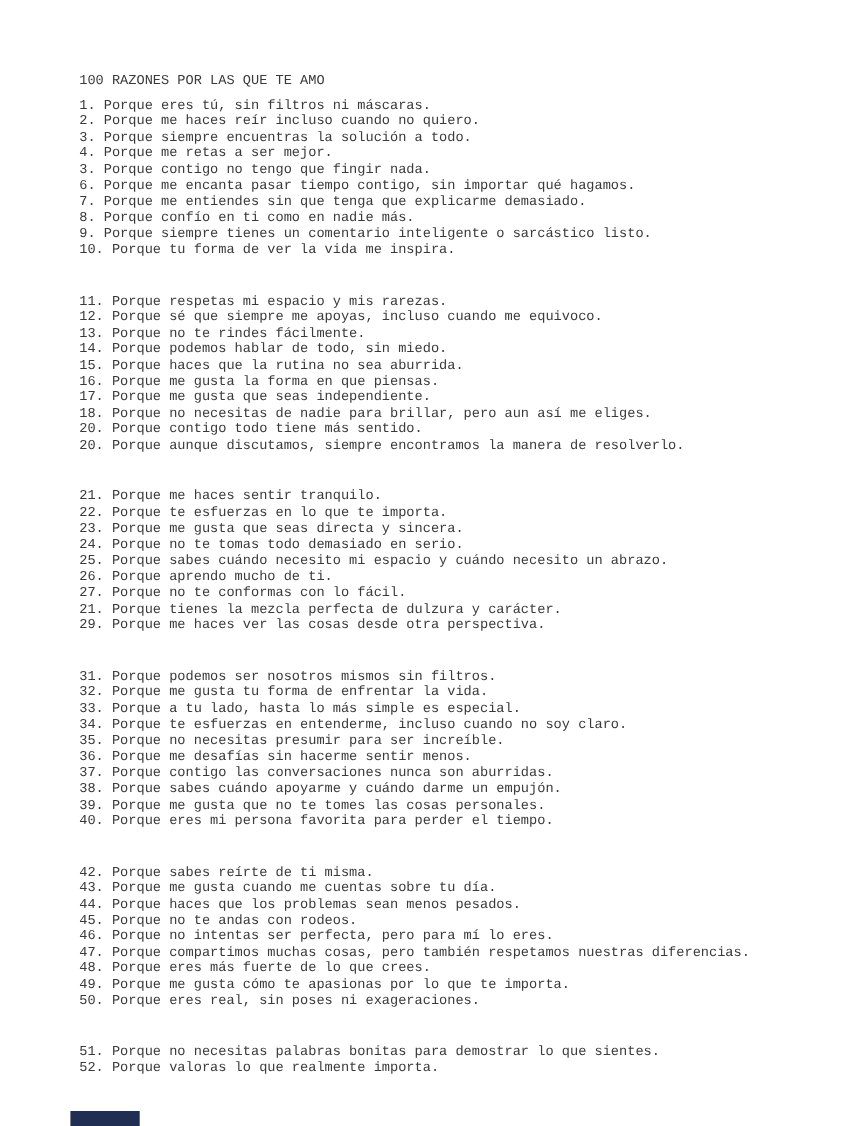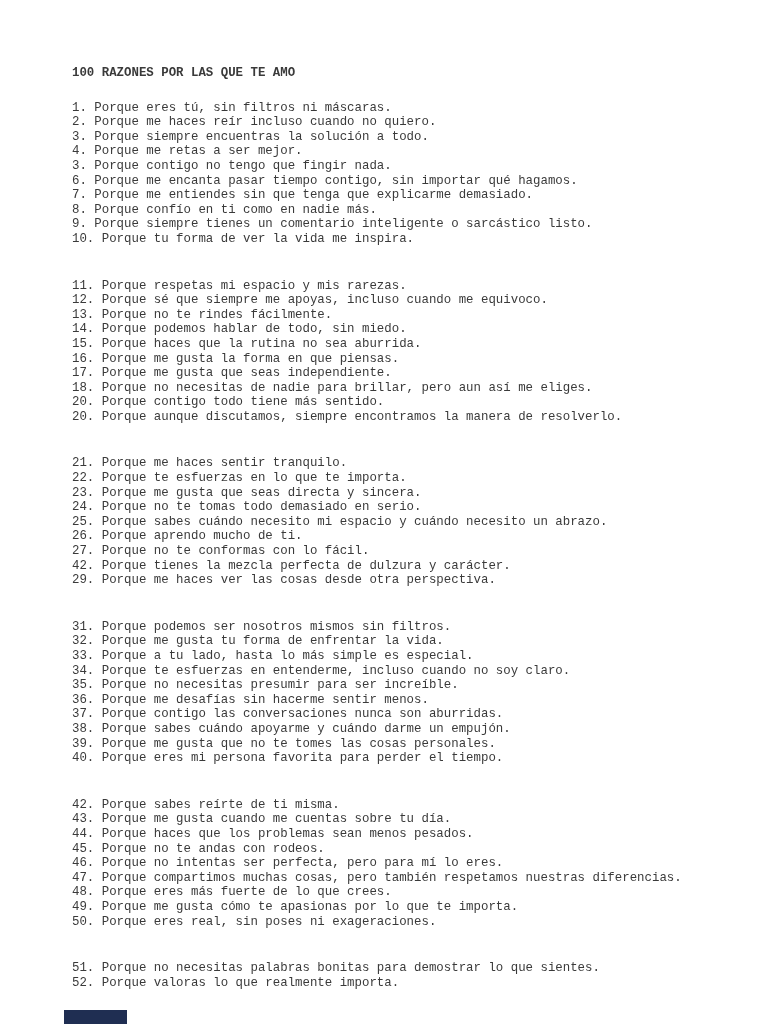--- a/index.html
+++ b/index.html
@@ -19,23 +19,22 @@
     width: 768px;
     height: 1024px;
     background: var(--page-bg);
     font-family: "Liberation Mono", "DejaVu Sans Mono", monospace;
     font-size: 12.4px;
     line-height: 14.6px;
     color: var(--text-color);
     padding: 66px 20px 0 72px;
   }
   .doc-title {
-    margin-bottom: 20px; 
+    margin-bottom: 8px; 
     white-space: pre;
-    font-weight: bold;
   }
   .block + .block {
     margin-top: 32px; 
   }
   .line {
     white-space: pre;
   }
   .footer-bar {
     position: absolute;
     left: 64px;
@@ -77,21 +76,21 @@
         <div class="line">20. Porque aunque discutamos, siempre encontramos la manera de resolverlo.</div>
       </div>
       <div class="block">
         <div class="line">21. Porque me haces sentir tranquilo.</div>
         <div class="line">22. Porque te esfuerzas en lo que te importa.</div>
         <div class="line">23. Porque me gusta que seas directa y sincera.</div>
         <div class="line">24. Porque no te tomas todo demasiado en serio.</div>
         <div class="line">25. Porque sabes cuándo necesito mi espacio y cuándo necesito un abrazo.</div>
         <div class="line">26. Porque aprendo mucho de ti.</div>
         <div class="line">27. Porque no te conformas con lo fácil.</div>
-        <div class="line">42. Porque tienes la mezcla perfecta de dulzura y carácter.</div>
+        <div class="line">21. Porque tienes la mezcla perfecta de dulzura y carácter.</div>
         <div class="line">29. Porque me haces ver las cosas desde otra perspectiva.</div>
       </div>
       <div class="block">
         <div class="line">31. Porque podemos ser nosotros mismos sin filtros.</div>
         <div class="line">32. Porque me gusta tu forma de enfrentar la vida.</div>
         <div class="line">33. Porque a tu lado, hasta lo más simple es especial.</div>
         <div class="line">34. Porque te esfuerzas en entenderme, incluso cuando no soy claro.</div>
         <div class="line">35. Porque no necesitas presumir para ser increíble.</div>
         <div class="line">36. Porque me desafías sin hacerme sentir menos.</div>
         <div class="line">37. Porque contigo las conversaciones nunca son aburridas.</div>

